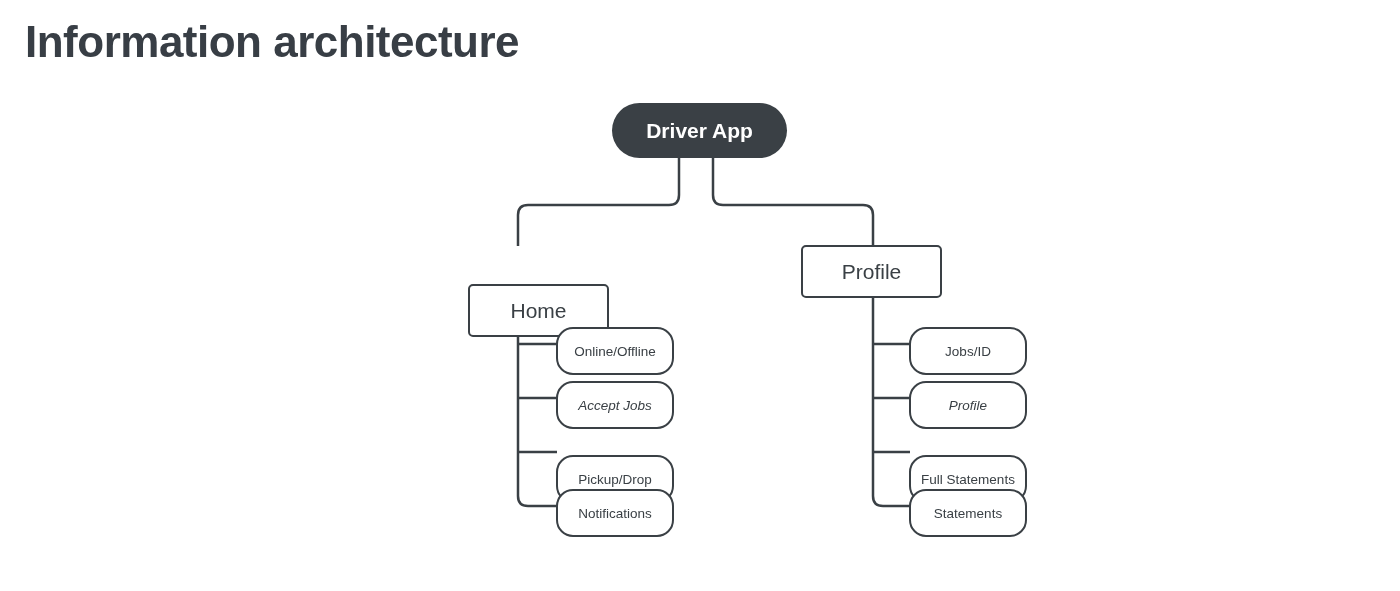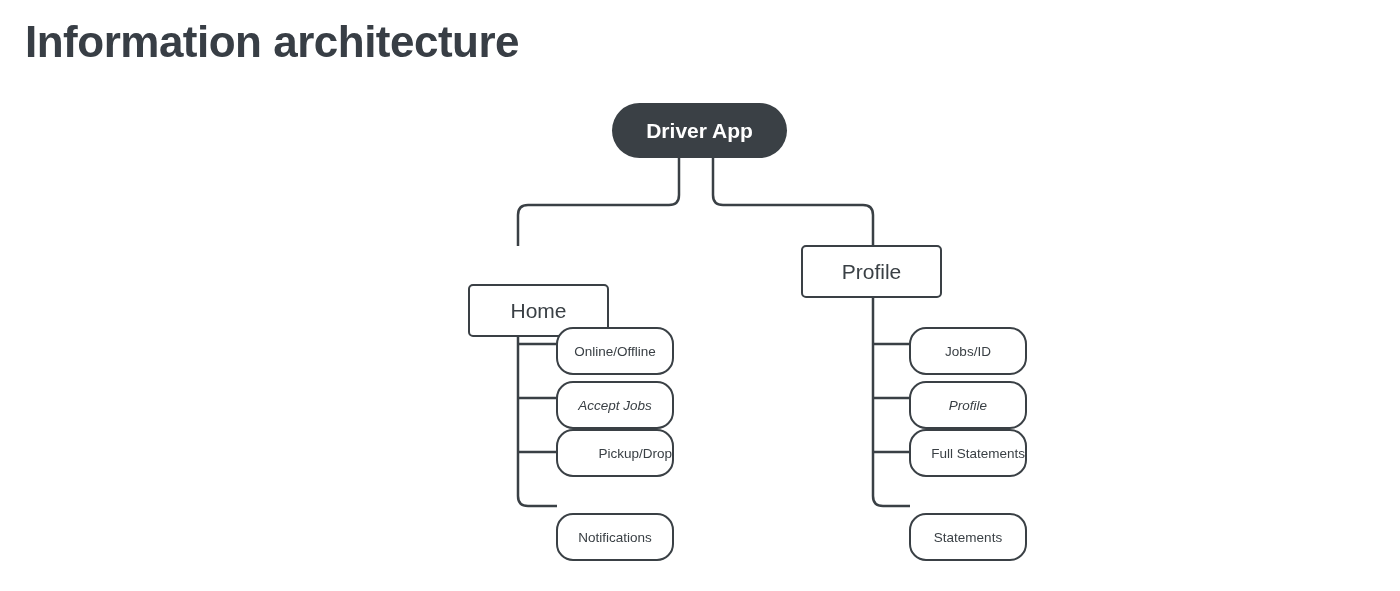--- a/index.html
+++ b/index.html
@@ -62,22 +62,22 @@
   .node-pill {
     width: 118px; height: 48px;
     border: 2.5px solid #3a4045;
     border-radius: 17px;
     font-size: 13.5px;
   }
   .col-left  .node-pill { left: 556px; }
   .col-right .node-pill { left: 909px; }
   .node-pill.r0 { top: 327px; }
   .node-pill.r1 { top: 381px; font-style: italic; }
-  .node-pill.r2 { top: 429px; justify-content: flex-end; }
-  .node-pill.r3 { top: 513px; text-align: center; }
+  .node-pill.r2 { top: 455px; }
+  .node-pill.r3 { top: 489px; text-align: center; }
 </style>
 </head>
 <body>
 
 <div class="canvas">
 
   <h1 class="page-title">Information architecture</h1>
 
   <svg class="connectors" viewBox="0 0 1400 591" aria-hidden="true">
     <path d="M679 158 L679 195 Q679 205 669 205 L528 205 Q518 205 518 215 L518 246"></path>

